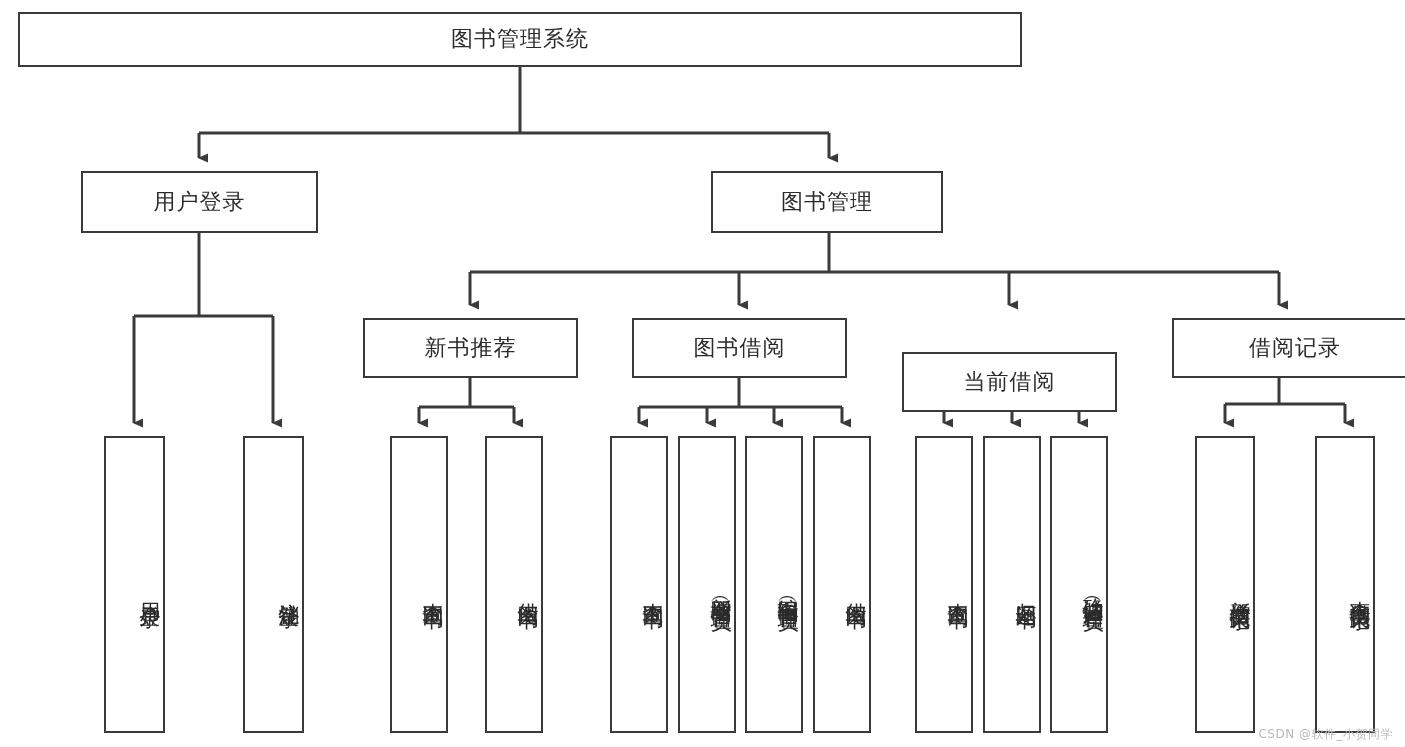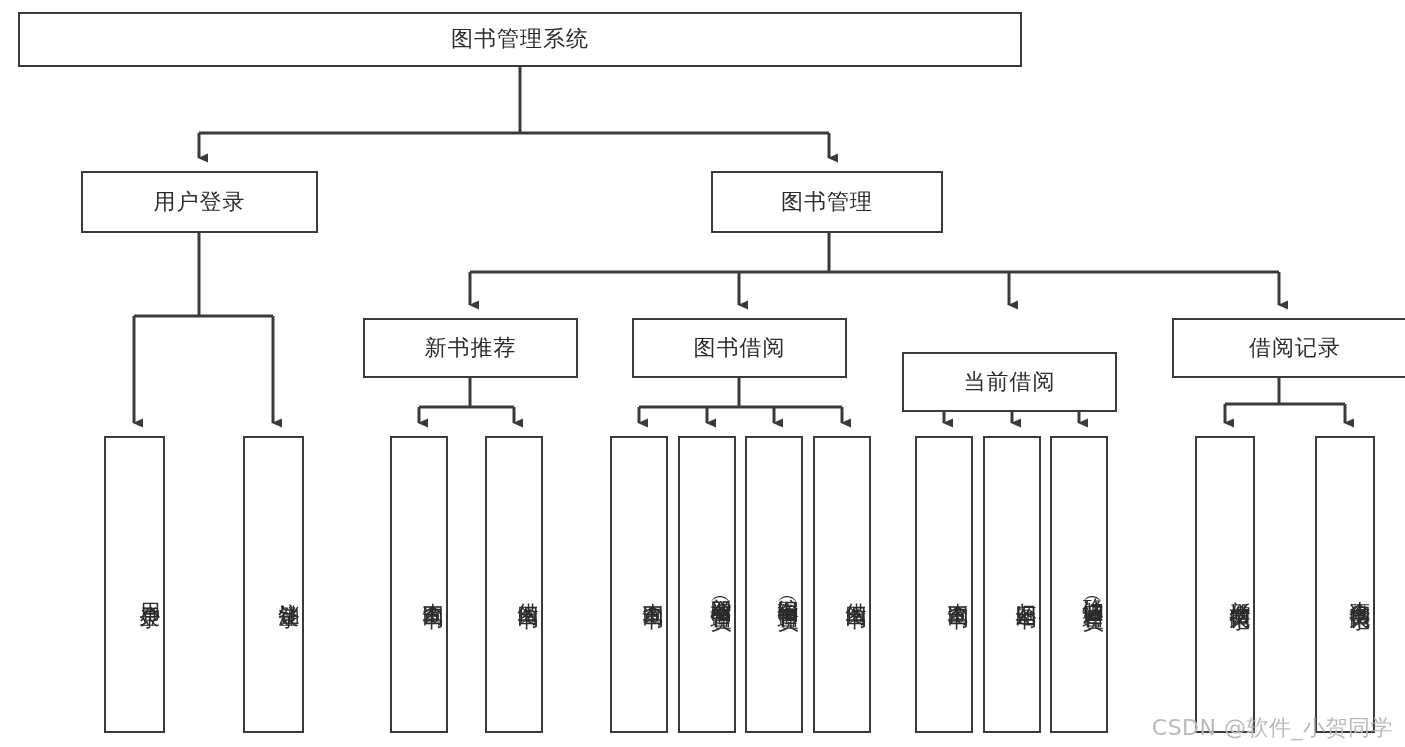--- a/index.html
+++ b/index.html
@@ -48,21 +48,21 @@
     white-space: nowrap;
   }
   .node.vert > span {
     writing-mode: vertical-rl;
     text-orientation: upright;
   }
   #watermark {
     position: absolute;
     right: 12px;
     bottom: 4px;
-    font-size: 22px;
+    font-size: 12px;
     color: #b9b9b9;
     letter-spacing: 0.5px;
     user-select: none;
     white-space: nowrap;
   }
 </style>
 </head>
 <body>
 
 <div id="stage">

